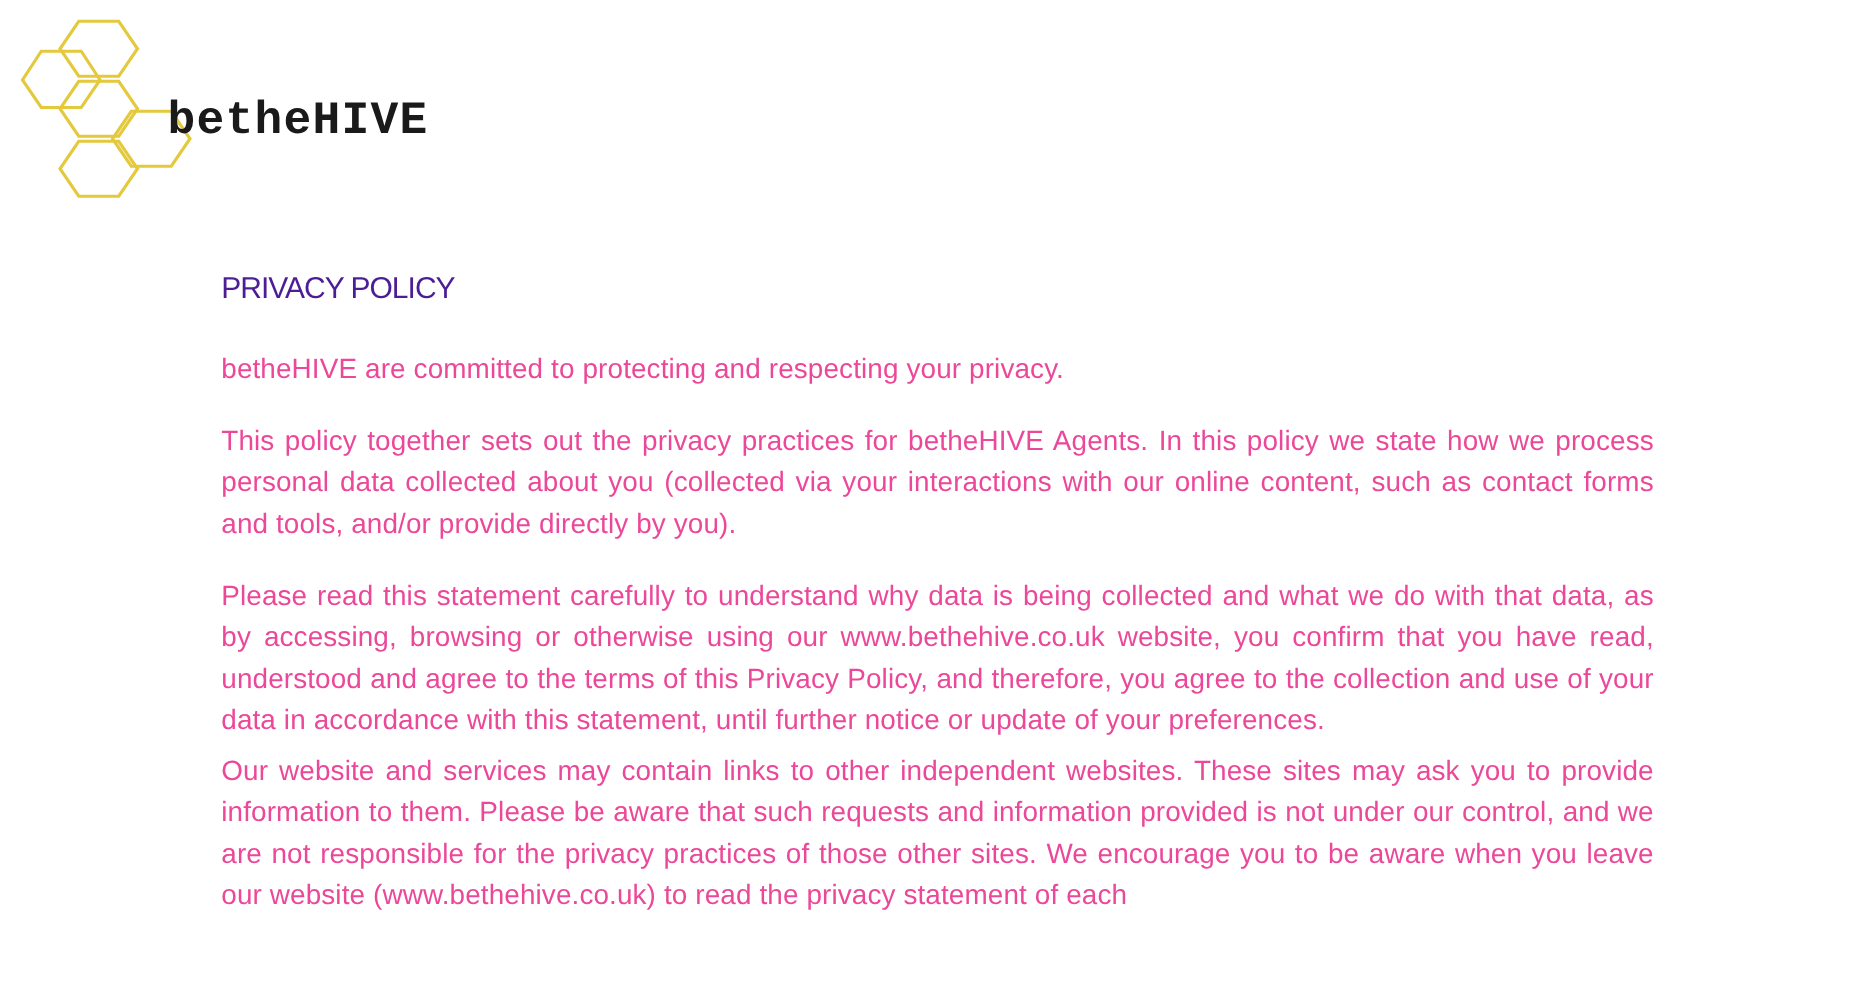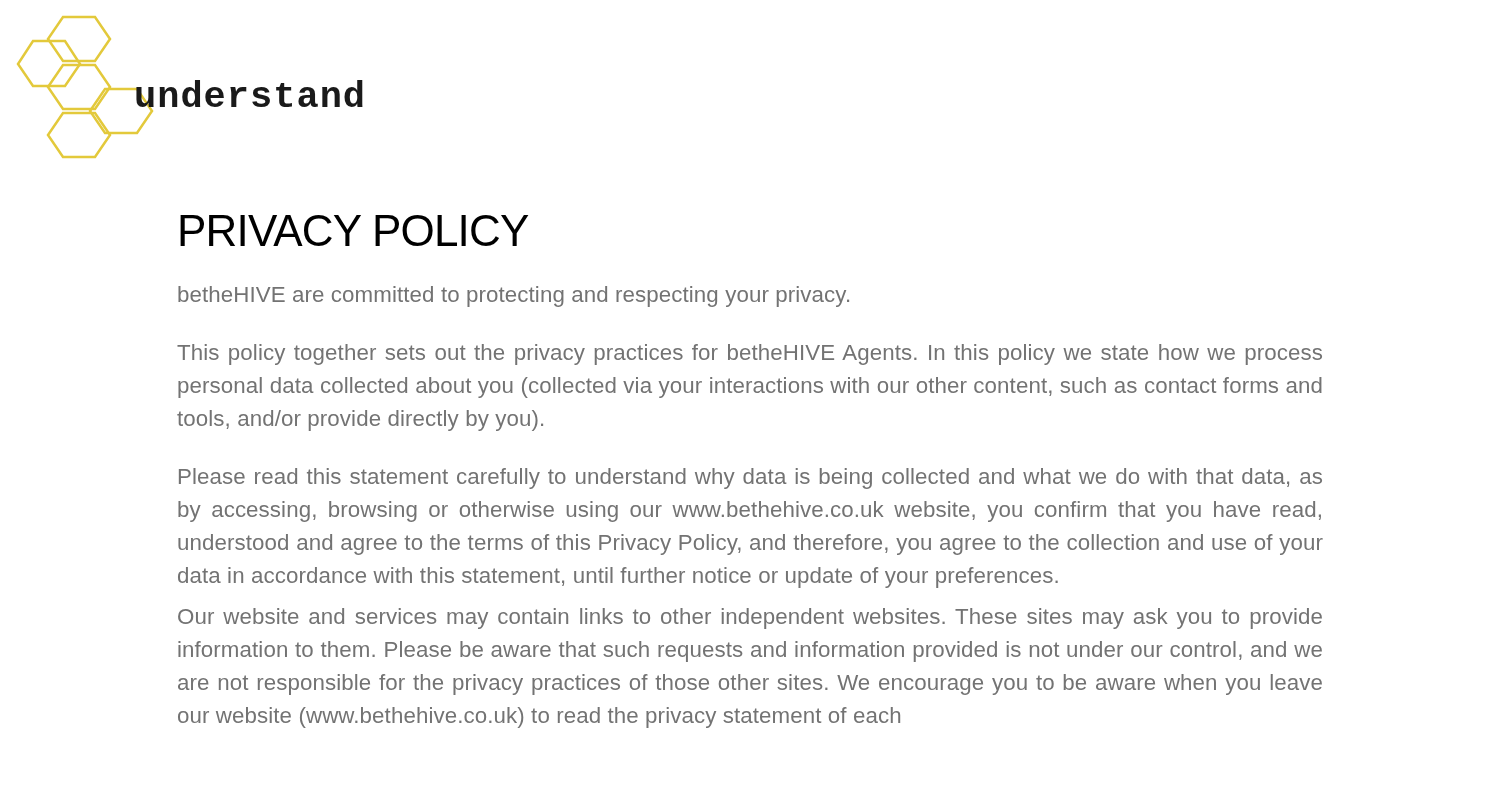--- a/index.html
+++ b/index.html
@@ -9,47 +9,47 @@
   }
   .logo { position: absolute; left: 16px; top: 14px; width: 350px; height: 150px; }
   .logo svg { position: absolute; left: 0; top: 0; }
   .logo-text {
     position: absolute; left: 118px; top: 62px;
     font-family: "Liberation Mono", monospace; font-size: 37px;
     letter-spacing: 1px; color: #1a1a1a; font-weight: bold;
   }
   .content { position: absolute; left: 177px; top: 208px; width: 1146px; }
   h1 {
-    margin: 0; font-weight: normal; font-size: 44px; letter-spacing: -0.8px;
-    color: #000000; line-height: 46px;
+    margin: 0; font-weight: normal; font-size: 24px; letter-spacing: -0.8px;
+    color: #4c1d95; line-height: 46px;
   }
   p {
-    margin: 0; font-size: 22.3px; line-height: 33px; color: #737373;
+    margin: 0; font-size: 22.3px; line-height: 33px; color: #ec4899;
     text-align: justify; letter-spacing: 0.1px;
   }
   .p1 { margin-top: 24px; }
   .p2 { margin-top: 25px; }
   .p3 { margin-top: 25px; }
   .p4 { margin-top: 8px; }
 </style>
 </head>
 <body>
 
 <div class="logo">
   <svg width="150" height="150" viewBox="0 0 150 150">
     <g fill="none" stroke="#e3c93b" stroke-width="2.5">
       <polygon points="47,3 79,3 94,25 79,47 47,47 32,25"></polygon>
       <polygon points="5,27 37,27 52,50 37,72 5,72 -10,50" transform="translate(12,0)"></polygon>
       <polygon points="47,51 79,51 94,73 79,95 47,95 32,73"></polygon>
       <polygon points="89,75 121,75 136,97 121,119 89,119 74,97"></polygon>
       <polygon points="47,99 79,99 94,121 79,143 47,143 32,121"></polygon>
     </g>
   </svg>
-  <span class="logo-text">understand</span>
+  <span class="logo-text">betheHIVE</span>
 </div>
 
 <div class="content">
   <h1>PRIVACY POLICY</h1>
   <p class="p1">betheHIVE are committed to protecting and respecting your privacy.</p>
-  <p class="p2">This policy together sets out the privacy practices for betheHIVE Agents. In this policy we state how we process personal data collected about you (collected via your interactions with our other content, such as contact forms and tools, and/or provide directly by you).</p>
+  <p class="p2">This policy together sets out the privacy practices for betheHIVE Agents. In this policy we state how we process personal data collected about you (collected via your interactions with our online content, such as contact forms and tools, and/or provide directly by you).</p>
   <p class="p3">Please read this statement carefully to understand why data is being collected and what we do with that data, as by accessing, browsing or otherwise using our www.bethehive.co.uk website, you confirm that you have read, understood and agree to the terms of this Privacy Policy, and therefore, you agree to the collection and use of your data in accordance with this statement, until further notice or update of your preferences.</p>
   <p class="p4">Our website and services may contain links to other independent websites. These sites may ask you to provide information to them. Please be aware that such requests and information provided is not under our control, and we are not responsible for the privacy practices of those other sites. We encourage you to be aware when you leave our website (www.bethehive.co.uk) to read the privacy statement of each</p>
 </div>
 
 </body></html>

